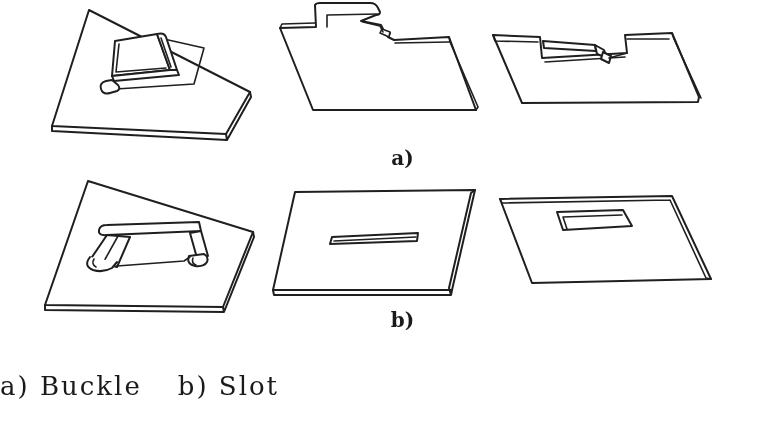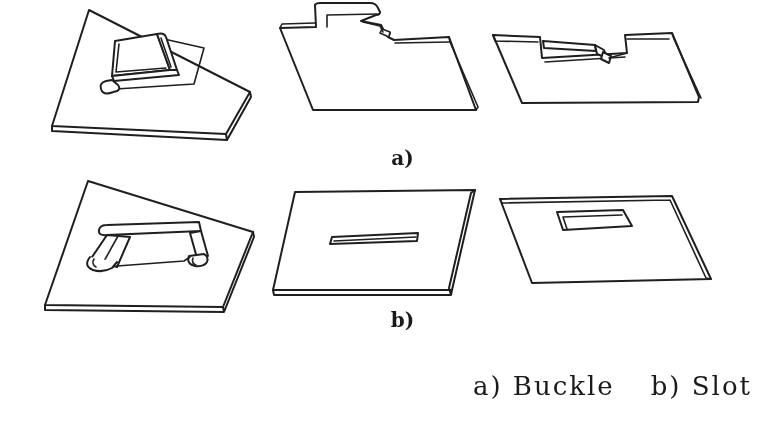--- a/index.html
+++ b/index.html
@@ -5,22 +5,22 @@
   :root { --bg:#ffffff; --line:#1f1f1f; --text:#1a1a1a; }
   html,body { margin:0; padding:0; }
   body { background:var(--bg); font-family:"DejaVu Serif", serif; }
   .page { position:relative; width:767px; height:439px; background:var(--bg); overflow:hidden; }
   svg { position:absolute; left:0; top:0; }
   .ln   { fill:none; stroke:var(--line); stroke-width:2; stroke-linejoin:round; stroke-linecap:round; }
   .face { fill:#ffffff; stroke:var(--line); stroke-width:2; stroke-linejoin:round; stroke-linecap:round; }
   .thin { stroke-width:1.6; }
   .row-label { position:absolute; left:365px; width:75px; text-align:center;
                font:700 20px "DejaVu Serif", serif; color:var(--text); }
-  .caption { position:absolute; top:371px; left:9px; width:716px; text-align:right;
-             font:400 26px "DejaVu Serif", serif; letter-spacing:2px; color:var(--text); white-space:nowrap;padding-left:27px; }
+  .caption { position:absolute; top:371px; left:0; width:716px; text-align:left;
+             font:400 26px "DejaVu Serif", serif; letter-spacing:2px; color:var(--text); white-space:nowrap; }
   .cap-b { margin-left:36px; }
 </style>
 </head>
 <body>
 
 <div class="page">
 
   <svg width="767" height="439" viewBox="0 0 767 439">
 
     <g>

